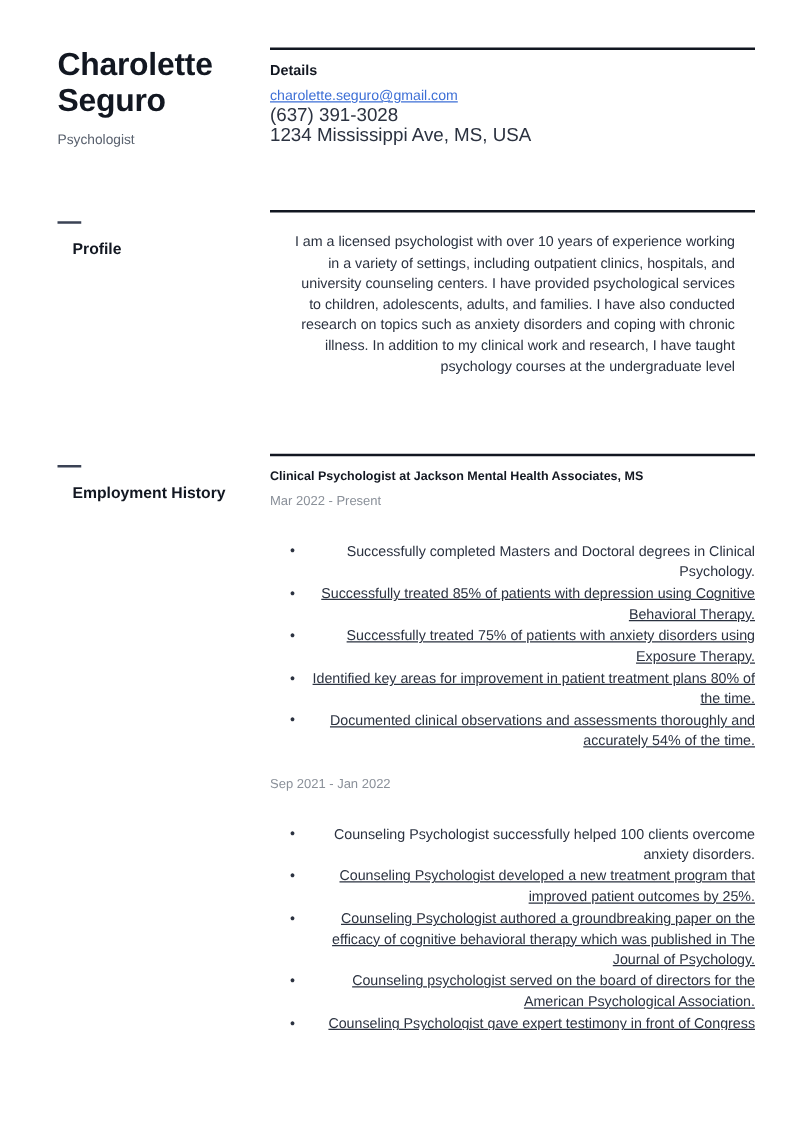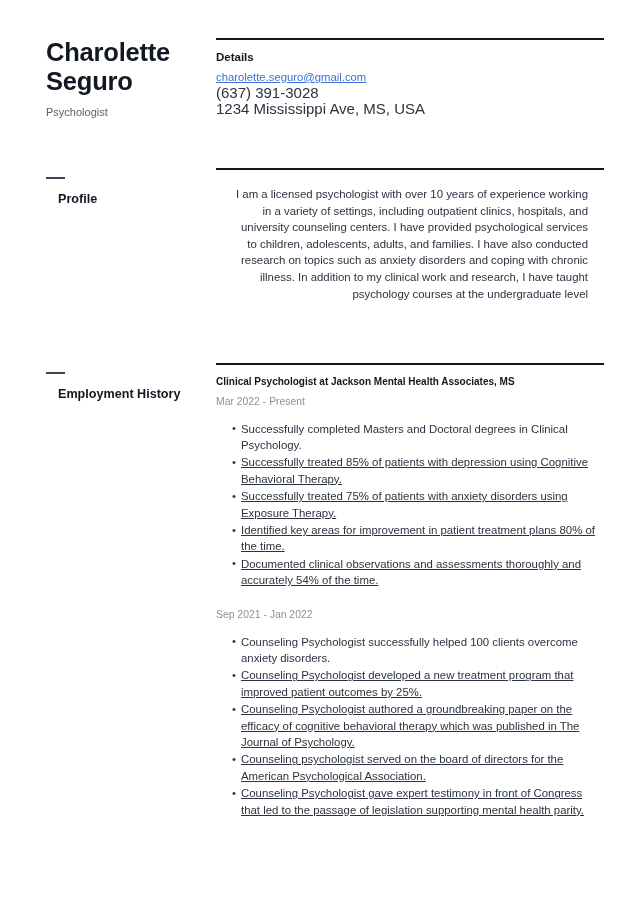--- a/index.html
+++ b/index.html
@@ -131,23 +131,24 @@
     margin: 0;
   }
   .entry-date {
     font-size: 10.4px;
     font-weight: 400;
     color: #8a9099;
     line-height: 15px;
     margin: 3px 0 0 0;
   }
   ul.bullets {
-    margin: 12px 0 0 0;
+    margin: 25px 0 0 0;
     padding-left: 16px;
     list-style: none;
+    text-align: right;
   }
   ul.bullets li {
     position: relative;
     font-size: 11.4px;
     line-height: 16.4px;
     color: #2b3240;
     margin: 0 0 0 0;
     padding-left: 9px;
   }
   ul.bullets li + li { margin-top: 1px; text-decoration: underline; }

